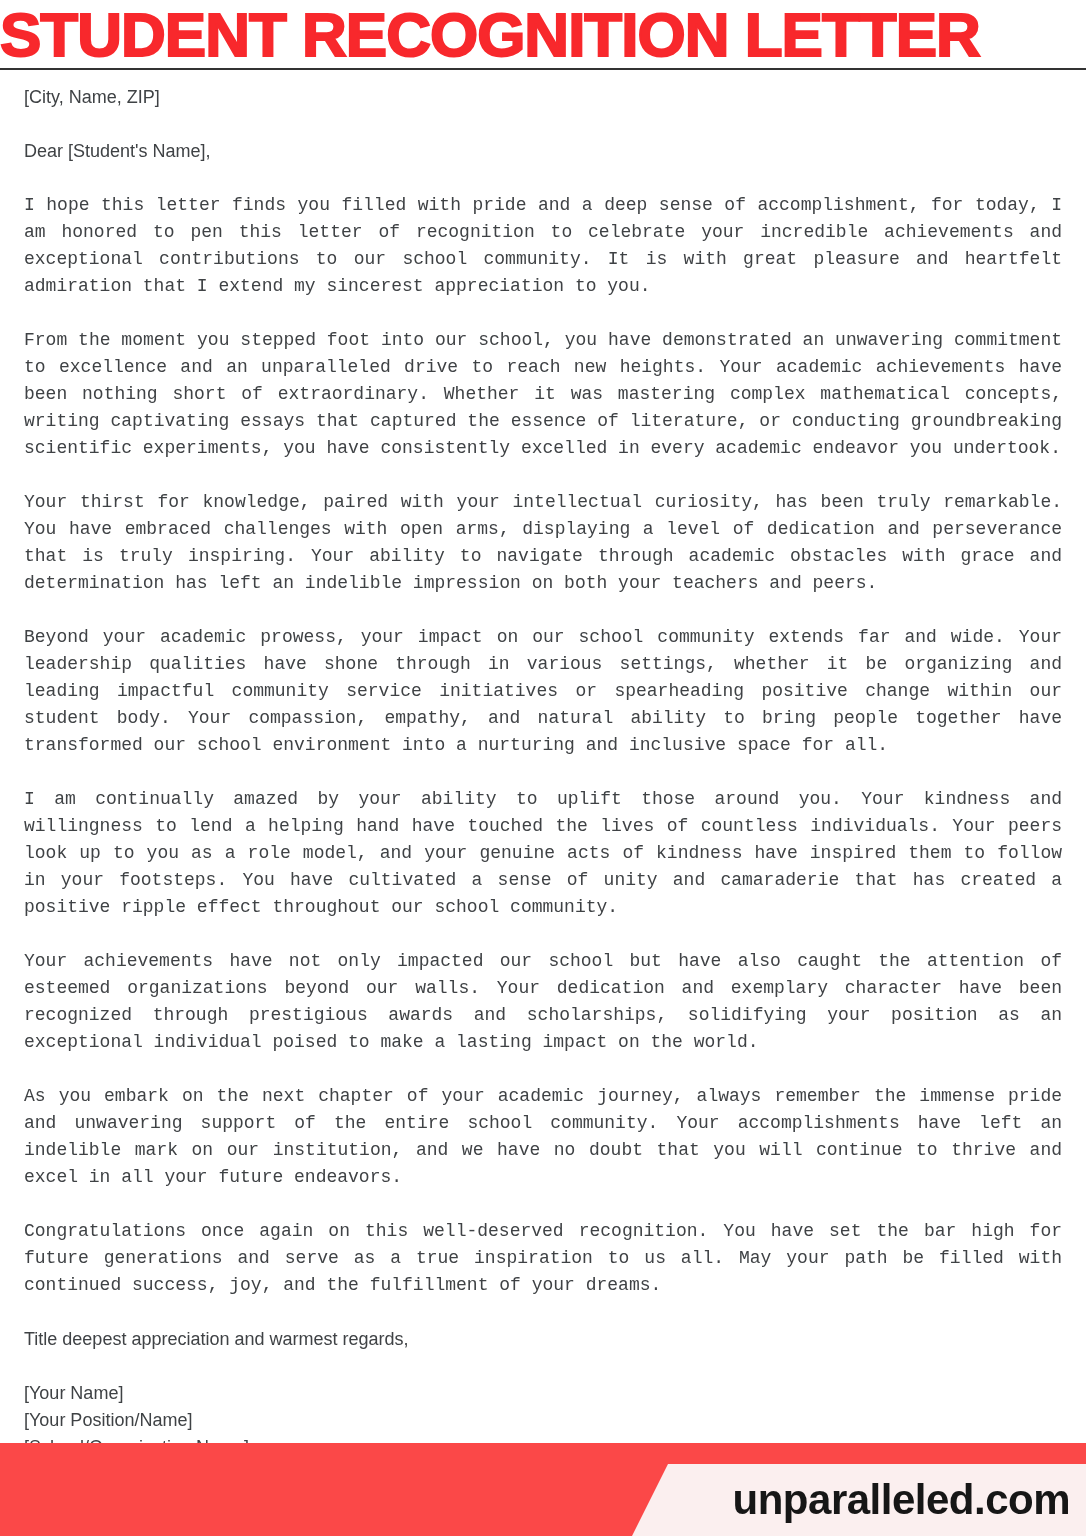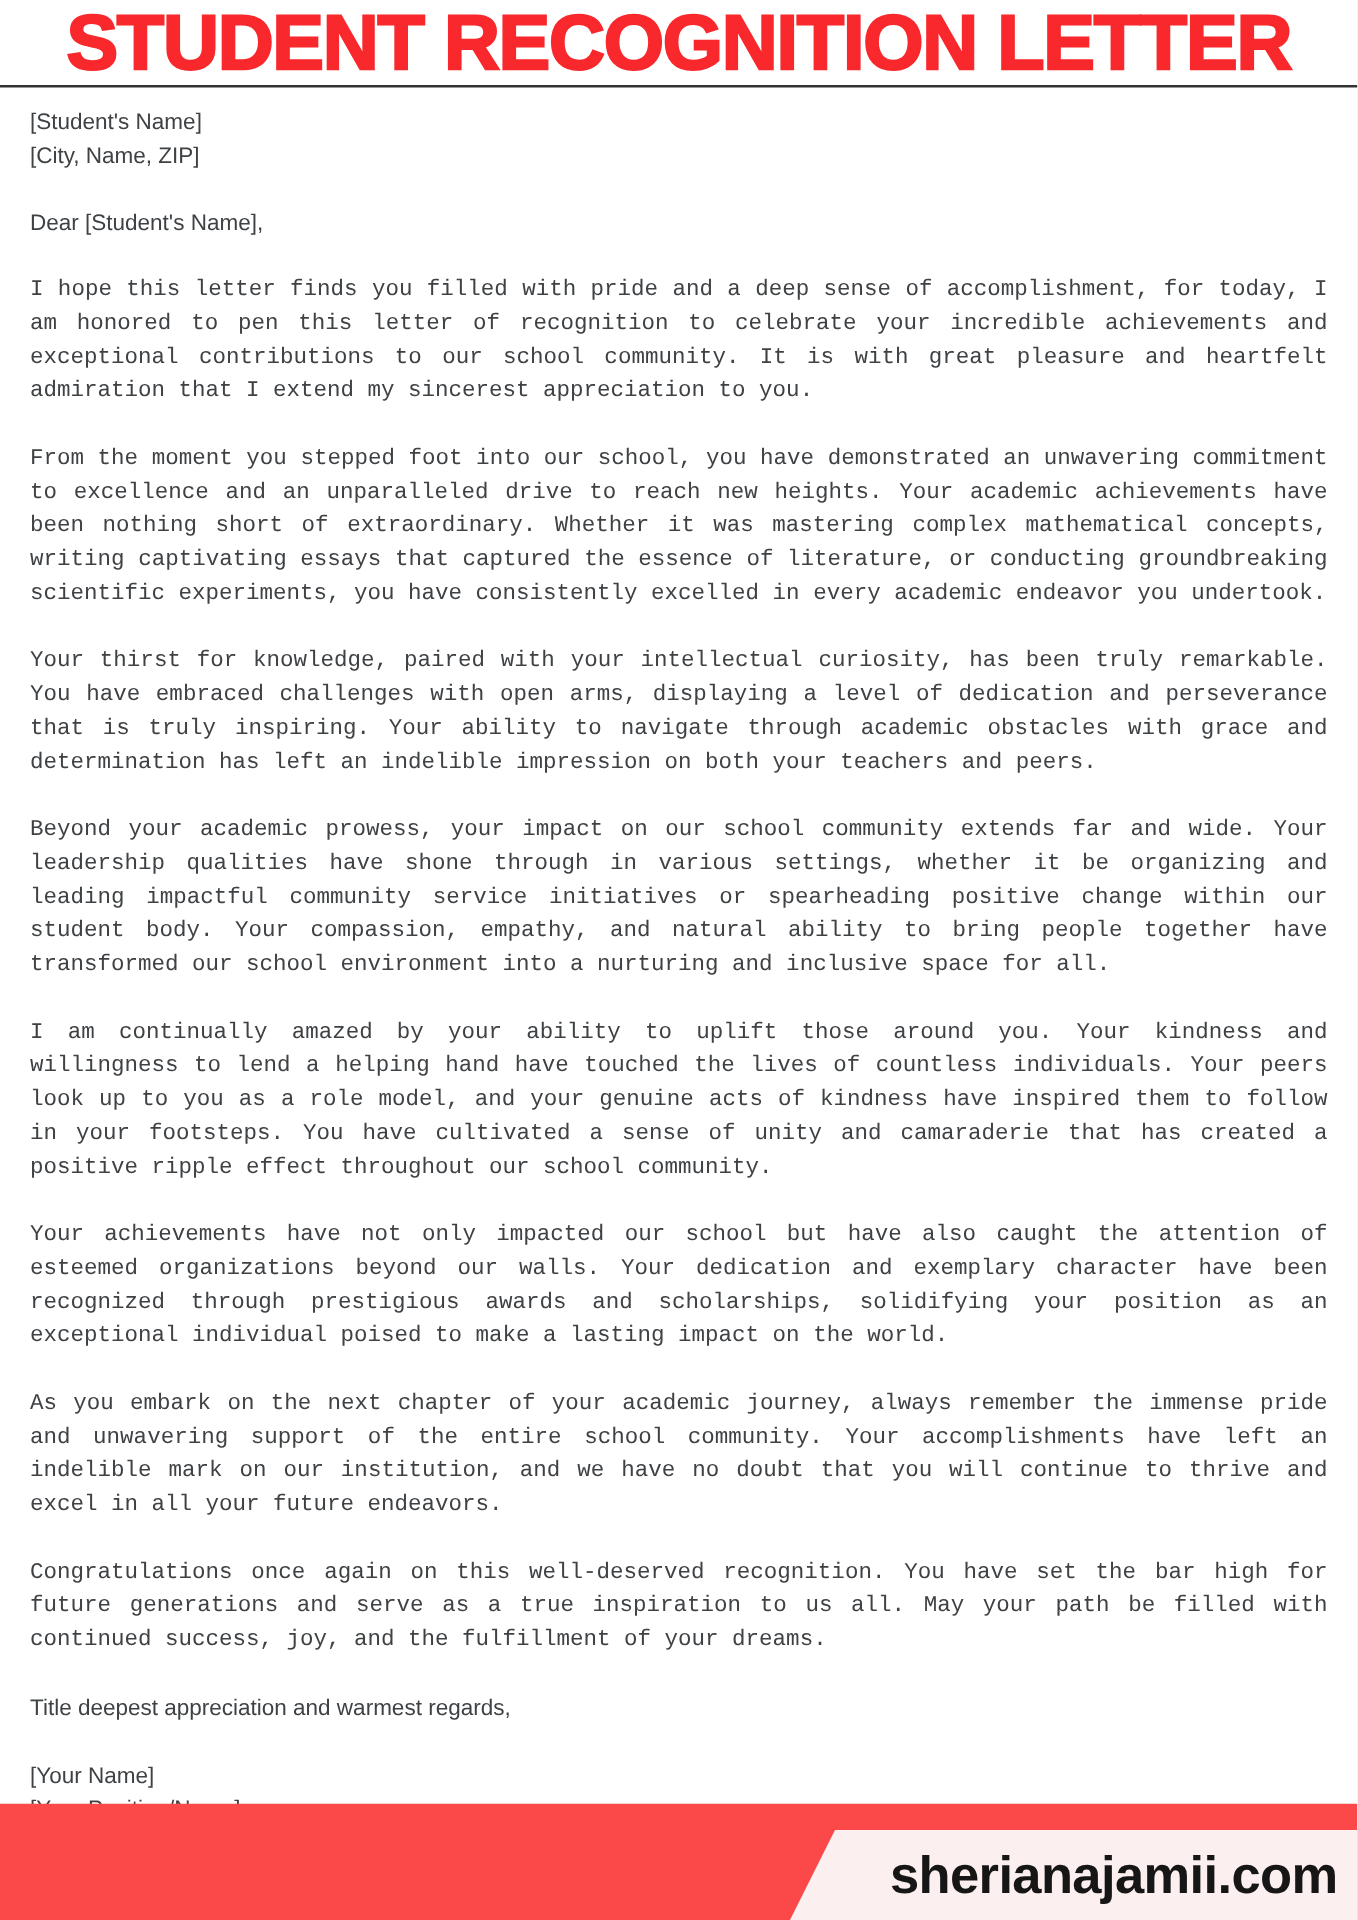--- a/index.html
+++ b/index.html
@@ -15,21 +15,20 @@
   .page{
     position:relative;
     width:1086px;height:1536px;
     background:#ffffff;
     overflow:hidden;
     margin:0 auto;
     font-family:"Liberation Sans","DejaVu Sans",sans-serif;
   }
   .doc-title{
     margin-top:2px;
-    text-align:center;
     font-size:62px;
     line-height:66px;
     font-weight:900;
     letter-spacing:-1px;
     color:var(--title-red);
     -webkit-text-stroke:2px var(--title-red);
     white-space:nowrap;
   }
   .title-divider{
     border:none;
@@ -80,21 +79,20 @@
 
 <div class="page">
 
   <h1 class="doc-title">STUDENT RECOGNITION LETTER</h1>
 
   <hr class="title-divider">
 
   <div class="letter">
 
     <div class="block">
-      <div class="address-line">[Student's Name]</div>
       <div class="address-line">[City, Name, ZIP]</div>
     </div>
 
     <div class="block">Dear [Student's Name],</div>
 
     <p>I hope this letter finds you filled with pride and a deep sense of accomplishment, for today, I am honored to pen this letter of recognition to celebrate your incredible achievements and exceptional contributions to our school community. It is with great pleasure and heartfelt admiration that I extend my sincerest appreciation to you.</p>
     <p>From the moment you stepped foot into our school, you have demonstrated an unwavering commitment to excellence and an unparalleled drive to reach new heights. Your academic achievements have been nothing short of extraordinary. Whether it was mastering complex mathematical concepts, writing captivating essays that captured the essence of literature, or conducting groundbreaking scientific experiments, you have consistently excelled in every academic endeavor you undertook.</p>
     <p>Your thirst for knowledge, paired with your intellectual curiosity, has been truly remarkable. You have embraced challenges with open arms, displaying a level of dedication and perseverance that is truly inspiring. Your ability to navigate through academic obstacles with grace and determination has left an indelible impression on both your teachers and peers.</p>
     <p>Beyond your academic prowess, your impact on our school community extends far and wide. Your leadership qualities have shone through in various settings, whether it be organizing and leading impactful community service initiatives or spearheading positive change within our student body. Your compassion, empathy, and natural ability to bring people together have transformed our school environment into a nurturing and inclusive space for all.</p>
     <p>I am continually amazed by your ability to uplift those around you. Your kindness and willingness to lend a helping hand have touched the lives of countless individuals. Your peers look up to you as a role model, and your genuine acts of kindness have inspired them to follow in your footsteps. You have cultivated a sense of unity and camaraderie that has created a positive ripple effect throughout our school community.</p>
@@ -107,17 +105,17 @@
     <div class="block">
       <div class="signature-line">[Your Name]</div>
       <div class="signature-line">[Your Position/Name]</div>
       <div class="signature-line">[School/Organization Name]</div>
     </div>
 
   </div>
 
   <div class="footer-bar">
     <div class="footer-plate">
-      <span class="footer-site">sherianajamii.com</span>
+      <span class="footer-site">unparalleled.com</span>
     </div>
   </div>
 
 </div>
 
 </body></html>

